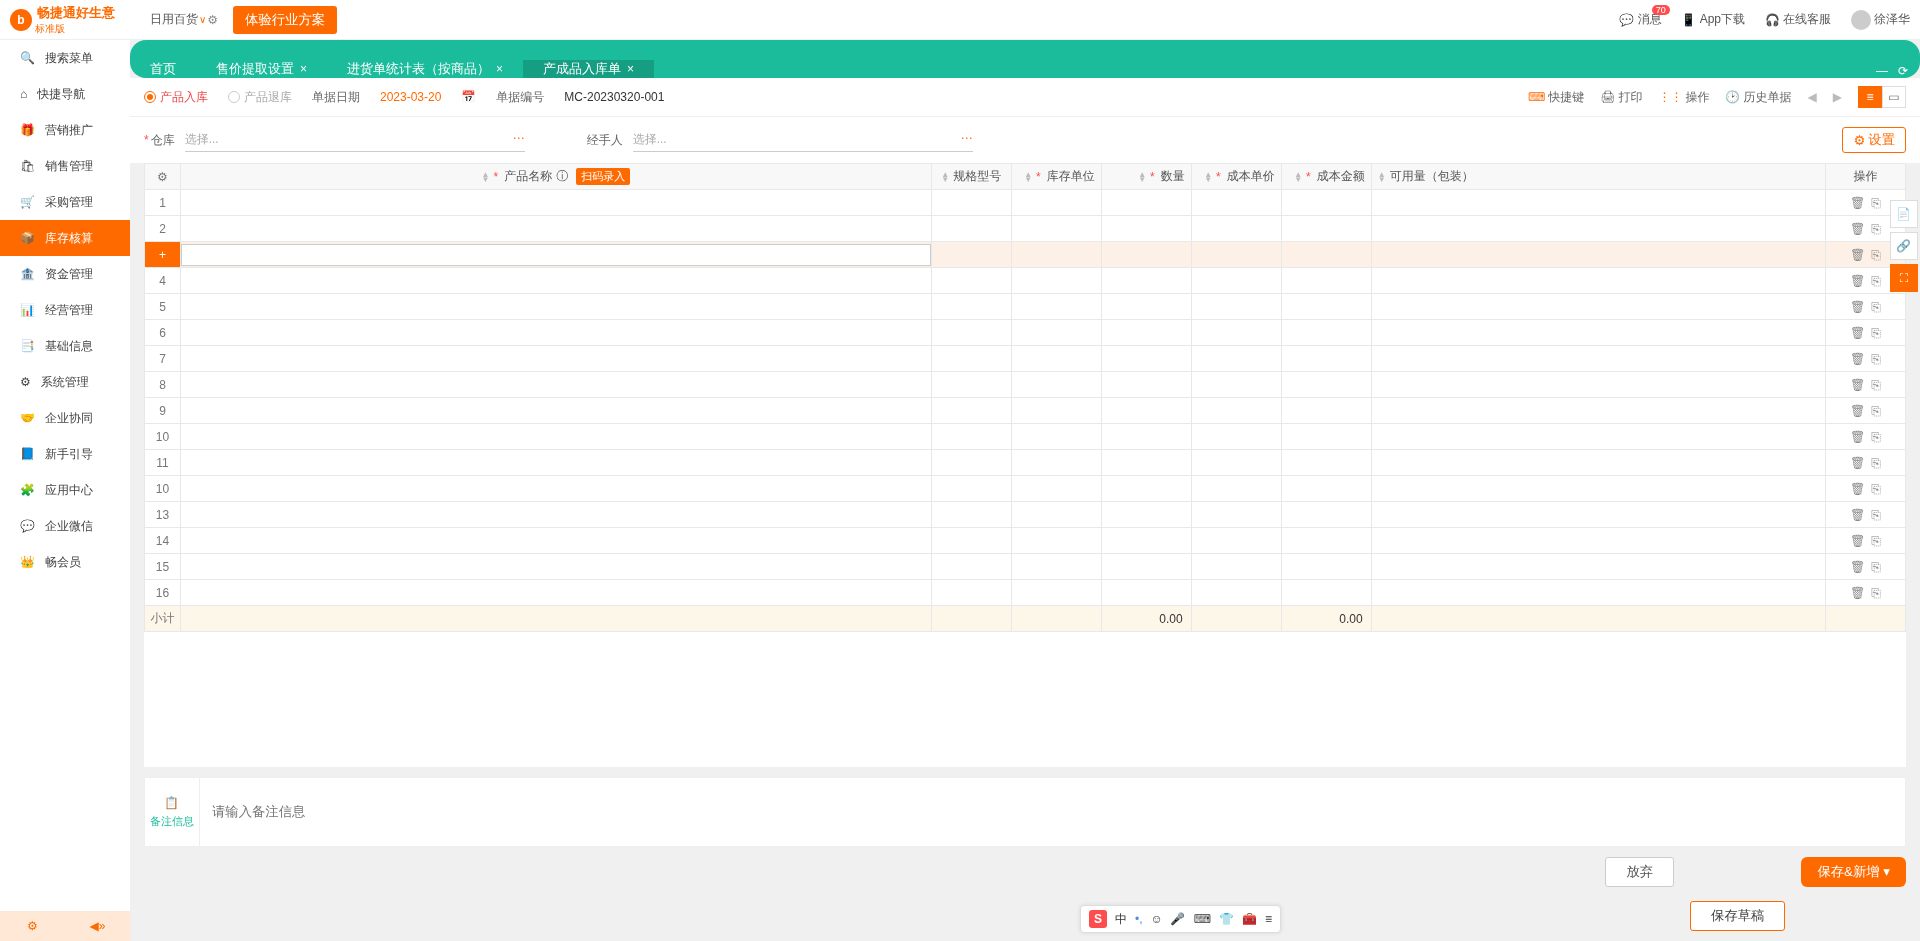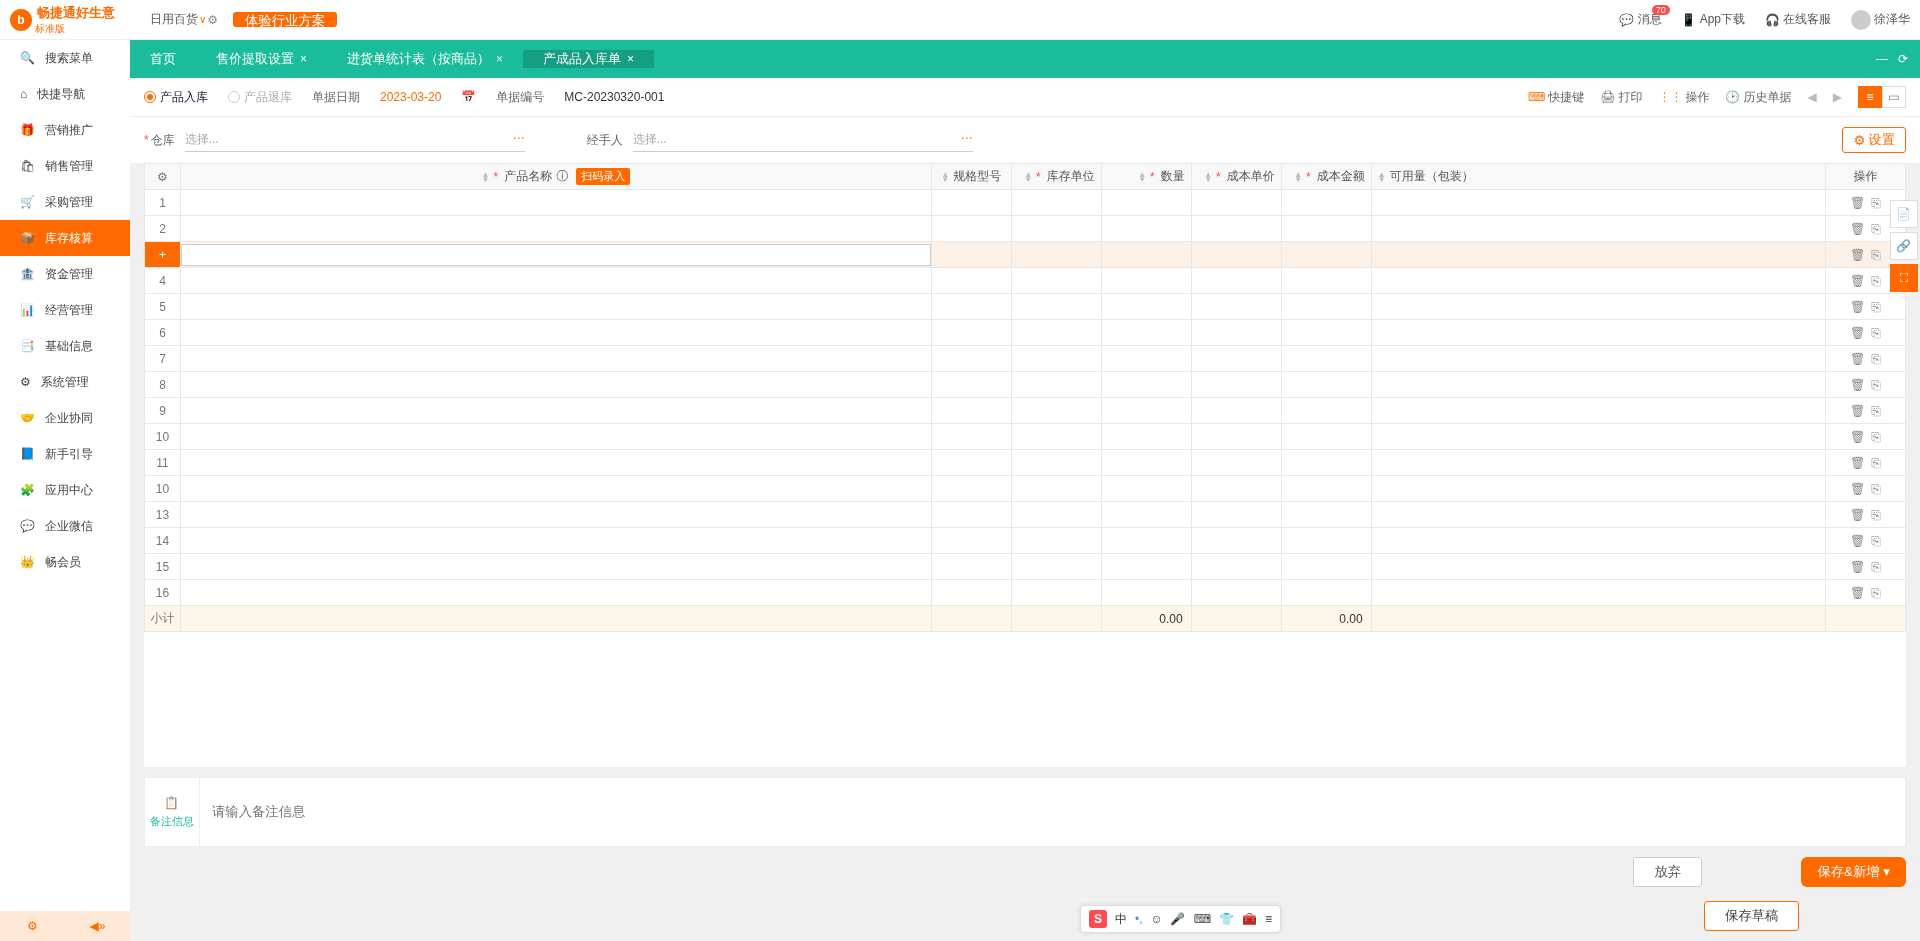--- a/index.html
+++ b/index.html
@@ -7,49 +7,49 @@
 .app { display: flex; flex-direction: column; height: 941px; width: 1920px; }
 
 
 .topbar { height: 40px; background: #fff; display: flex; align-items: center; padding: 0 10px; border-bottom: 1px solid #eee; }
 .logo-area { display: flex; align-items: center; width: 120px; }
 .logo-icon { width: 22px; height: 22px; background: #ff6a00; border-radius: 50%; color: #fff; display: flex; align-items: center; justify-content: center; font-weight: bold; margin-right: 5px; }
 .logo-txt { color: #ff6a00; font-size: 13px; font-weight: bold; }
 .logo-sub { color: #ff6a00; font-size: 10px; margin-left: -2px; }
 .biz-select { margin-left: 20px; display: flex; align-items: center; gap: 1px; color: #555; }
 .chev { color: #ff6a00; font-size: 10px; }
-.exp-btn { margin-left: 15px; background: #ff6a00; color: #fff; border: none; height: 15px; padding: 0 12px; border-radius: 3px; cursor: pointer; }
+.exp-btn { margin-left: 15px; background: #ff6a00; color: #fff; border: none; height: 28px; padding: 0 12px; border-radius: 3px; cursor: pointer; }
 .top-right { margin-left: auto; display: flex; align-items: center; gap: 20px; color: #555; }
 .tr-item { display: flex; align-items: center; gap: 3px; cursor: pointer; position: relative; }
 .badge { position: absolute; top: -6px; right: -8px; background: #ff4d4f; color: #fff; border-radius: 8px; font-size: 9px; padding: 0 4px; }
 .avatar { width: 20px; height: 20px; background: #ccc; border-radius: 50%; }
 
 
 .body-row { flex: 1; display: flex; }
 .sidebar { width: 130px; background: #fff; display: flex; flex-direction: column; }
 .side-item { height: 36px; display: flex; align-items: center; padding: 0 20px; gap: 10px; color: #444; cursor: pointer; }
 .side-item.active { background: #ff6a00; color: #fff; }
 .side-bottom { margin-top: auto; display: flex; background: #ffe8d6; height: 30px; }
 .side-bottom > div { flex: 1; display: flex; align-items: center; justify-content: center; color: #ff6a00; cursor: pointer; }
 
 
 .main { flex: 1; display: flex; flex-direction: column; background: #f0f0f0; }
-.tabs { height: 38px; background: #1abc9c; display: flex; align-items: center; }
+.tabs { height: 38px; background: #1abc9c; display: flex; align-items: flex-end; border-radius: 16px; }
 .tab { padding: 0 20px; display: flex; align-items: center; gap: 6px; color: #fff; cursor: pointer; font-size: 13px; }
 .tab.active { background: #159e82; }
 .tab-close { font-size: 12px; }
 .tabs-right { margin-left: auto; display: flex; align-items: center; color: #fff; gap: 10px; padding-right: 12px; }
 
 
 .docbar { background: #fff; display: flex; align-items: center; padding: 8px 14px; gap: 20px; border-bottom: 1px solid #eee; margin: 0; }
 .radio { display: flex; align-items: center; gap: 4px; cursor: pointer; }
 .radio-dot { width: 12px; height: 12px; border: 1px solid #ccc; border-radius: 50%; display: inline-flex; align-items: center; justify-content: center; }
 .radio.checked .radio-dot { border-color: #ff6a00; }
 .radio.checked .radio-dot::after { content: ""; width: 6px; height: 6px; background: #ff6a00; border-radius: 50%; }
-.radio.checked { color: #0f172a; }
+.radio.checked { color: #ef4444; }
 .kv-label { color: #666; }
 .kv-val { color: #ff6a00; }
 .docbar-right { margin-left: auto; display: flex; align-items: center; gap: 16px; color: #666; }
 .docbar-btn { display: flex; align-items: center; gap: 3px; cursor: pointer; }
 .orange-ico { color: #ff6a00; }
 .view-sw { display: flex; }
 .view-sw .v { width: 24px; height: 22px; display: flex; align-items: center; justify-content: center; border: 1px solid #ddd; cursor: pointer; }
 .view-sw .v.active { background: #ff6a00; color: #fff; border-color: #ff6a00; }
 
 
@@ -78,21 +78,21 @@
 .op-ico { color: #888; cursor: pointer; margin: 0 3px; }
 tr.subtotal td { background: #fdf7ea; }
 .right-num { text-align: right; padding-right: 8px; }
 
 
 .remark { margin: 10px 14px 0; background: #fff; display: flex; min-height: 70px; border: 1px solid #eee; }
 .remark-tab { width: 55px; display: flex; flex-direction: column; align-items: center; justify-content: center; gap: 4px; color: #1abc9c; border-right: 1px solid #eee; }
 .remark-input { flex: 1; border: none; padding: 12px; color: #aaa; font-family: Liberation Serif, serif; }
 
 
-.bottom { margin-top: auto; padding: 10px 14px; display: flex; justify-content: flex-end; gap: 2px; }
+.bottom { margin-top: auto; padding: 10px 14px; display: flex; justify-content: flex-end; gap: 16px; }
 .btn-o { border: 1px solid #ccc; background: #fff; height: 30px; padding: 0 20px; border-radius: 3px; cursor: pointer; color: #555; }
 .btn-o.orange-b { border-color: #ff6a00; color: #404040; margin-top: 44px; }
 .btn-p { background: #ff6a00; color: #fff; border: none; height: 30px; padding: 0 16px; border-radius: 6px; cursor: pointer; }
 
 
 .rightbar { position: absolute; right: 0; top: 200px; width: 30px; display: flex; flex-direction: column; gap: 4px; }
 .rightbar .pill { width: 28px; height: 28px; background: #fff; border: 1px solid #ddd; display: flex; align-items: center; justify-content: center; color: #888; cursor: pointer; }
 .rightbar .pill.active { background: #ff6a00; color: #fff; border-color: #ff6a00; }
 
 

